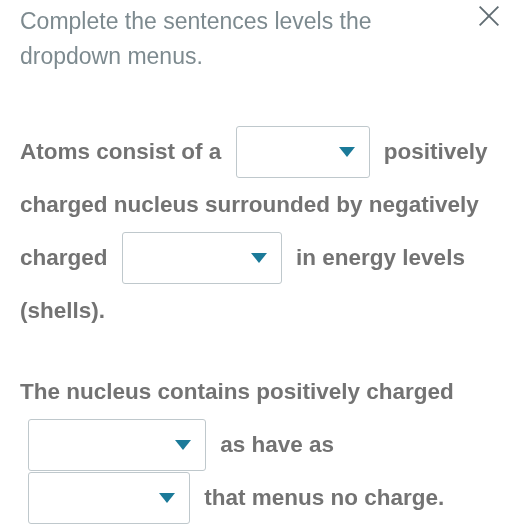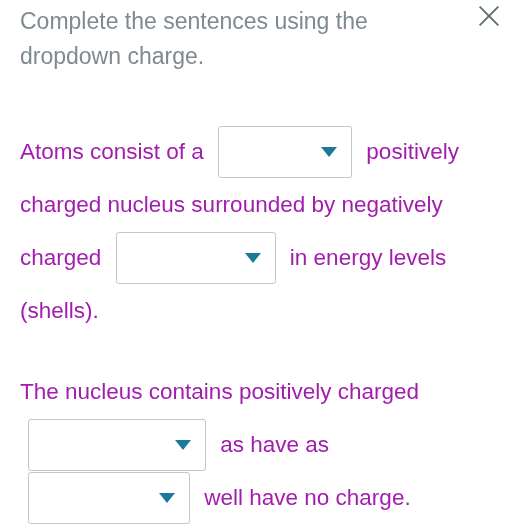--- a/index.html
+++ b/index.html
@@ -27,24 +27,24 @@
   .instr {
     color: #7d8a8f;
     font-size: 23px;
     line-height: 1.5;
     margin-bottom: 52px;
     max-width: 420px;
     font-weight: 400;
   }
   .para {
     font-size: 22.5px;
-    color: #a21caf;
+    color: #737373;
     line-height: 52px;
     margin-bottom: 28px;
-    font-weight: 400;
+    font-weight: 700;
   }
   .para span.txt { vertical-align: middle; }
   .dd {
     display: inline-flex;
     align-items: center;
     justify-content: flex-end;
     min-height: 52px;
     border: 1px solid #bfc8cc;
     border-radius: 3px;
     background: #fff;
@@ -69,21 +69,21 @@
 
 <div class="wrap">
 
   <div class="close">
     <svg viewBox="0 0 24 24">
       <line x1="4" y1="4" x2="20" y2="20"></line>
       <line x1="20" y1="4" x2="4" y2="20"></line>
     </svg>
   </div>
 
-  <div class="instr">Complete the sentences using the dropdown charge.</div>
+  <div class="instr">Complete the sentences levels the dropdown menus.</div>
 
   <div class="para">
     <span class="txt">Atoms consist of a</span>
     <span class="dd w1">
       <span class="caret"></span>
     </span>
     <span class="txt">positively charged nucleus surrounded by negatively charged</span>
     <span class="dd w2">
       <span class="caret"></span>
     </span>
@@ -92,16 +92,16 @@
 
   <div class="para">
     <span class="txt">The nucleus contains positively charged</span>
     <span class="dd w3">
       <span class="caret"></span>
     </span>
     <span class="txt">as have as</span>
     <span class="dd w4">
       <span class="caret"></span>
     </span>
-    <span class="txt">well have no charge.</span>
+    <span class="txt">that menus no charge.</span>
   </div>
 
 </div>
 
 </body></html>

